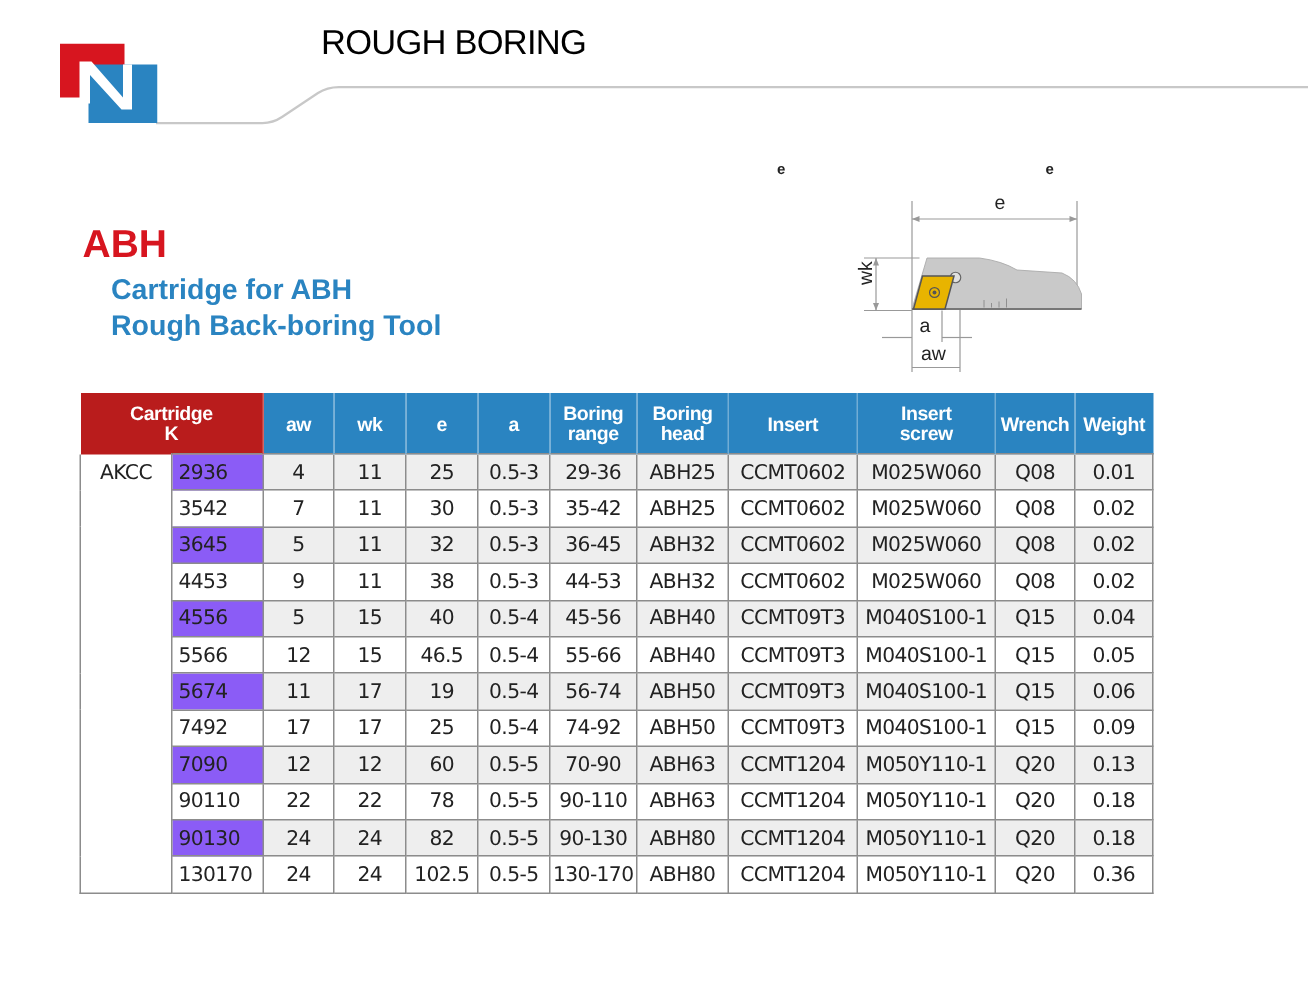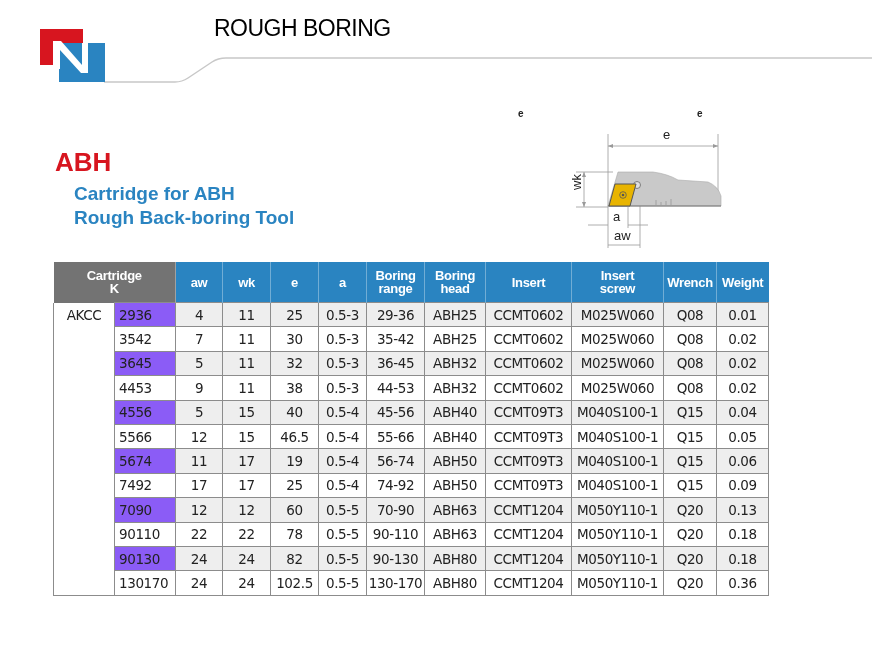--- a/index.html
+++ b/index.html
@@ -6,21 +6,21 @@
   body { width:872px; height:655px; position:relative; overflow:hidden; font-family:"Liberation Sans", sans-serif; }
   .logo { position:absolute; left:40px; top:29px; width:65px; height:53px; }
   .header-line { position:absolute; left:0; top:0; width:872px; height:100px; }
   .page-title { position:absolute; left:214px; top:15px; font-size:23px; color:#000000; letter-spacing:-0.5px; font-family:"Liberation Sans", sans-serif; }
   .stray { position:absolute; top:108px; font-size:10px; color:#222; font-weight:bold; }
   .product-code { position:absolute; left:55px; top:147px; font-size:26px; font-weight:bold; color:#d7151f; }
   .subtitle { position:absolute; left:55px; top:182px; font-size:19px; font-weight:bold; color:#2a84c1; line-height:24px;margin-left:19px; }
   .diagram { position:absolute; left:558px; top:124px; width:170px; height:128px; }
   table.spec { position:absolute; left:53px; top:262px; border-collapse:collapse; font-family:"DejaVu Sans", sans-serif; font-size:13.5px; color:#222; }
   table.spec th { height:40px; color:#fff; font-weight:bold; font-size:13px; line-height:13px; padding:0; text-align:center; font-family:"Liberation Sans", sans-serif; letter-spacing:-0.3px; border-right:1px solid #ffffff55; }
-  table.spec th.red { background:#737373; }
+  table.spec th.red { background:#b91c1c; }
   table.spec th.blue { background:#2a84c1; }
   table.spec td { height:23.4px; padding:0; text-align:center; border:1px solid #8c8c8c; letter-spacing:-0.4px; }
   table.spec td.series { vertical-align:top; padding-top:4px; border-top:none; }
   table.spec td.k { text-align:left; padding-left:4px; }
   table.spec tr.alt td.v { background:#eeeeee; }
   table.spec tr.alt td.k { background:#8b5cf6; }
 </style>
 </head>
 <body>
 

